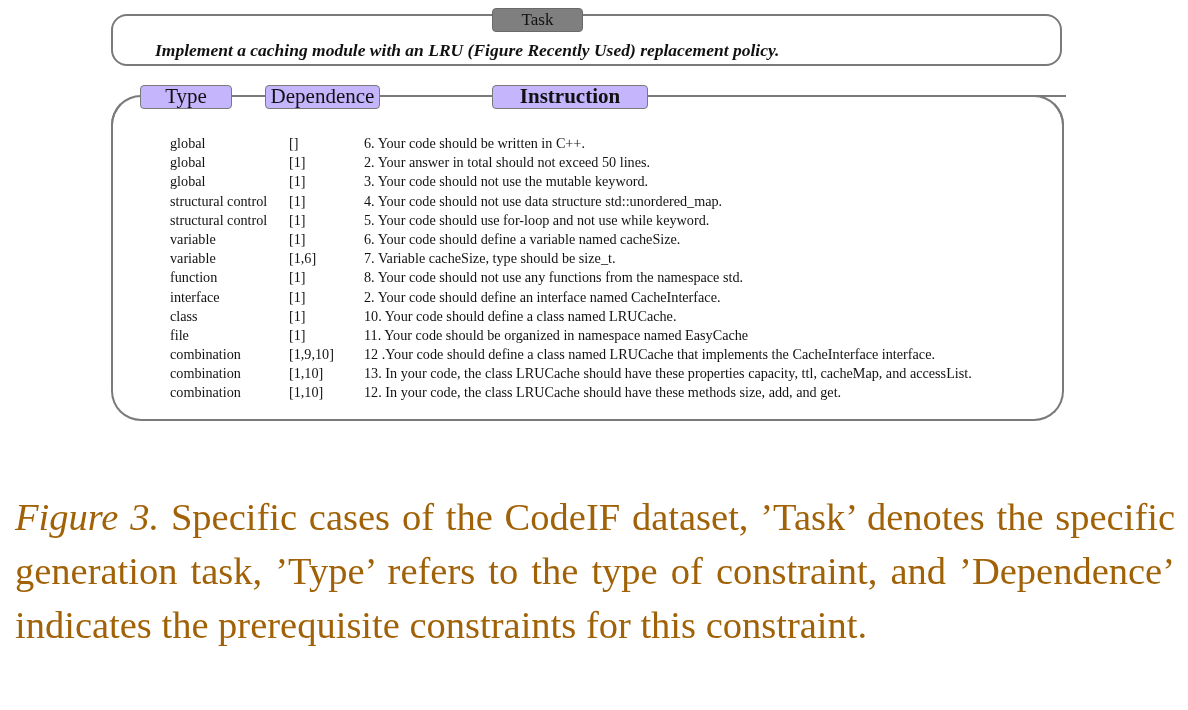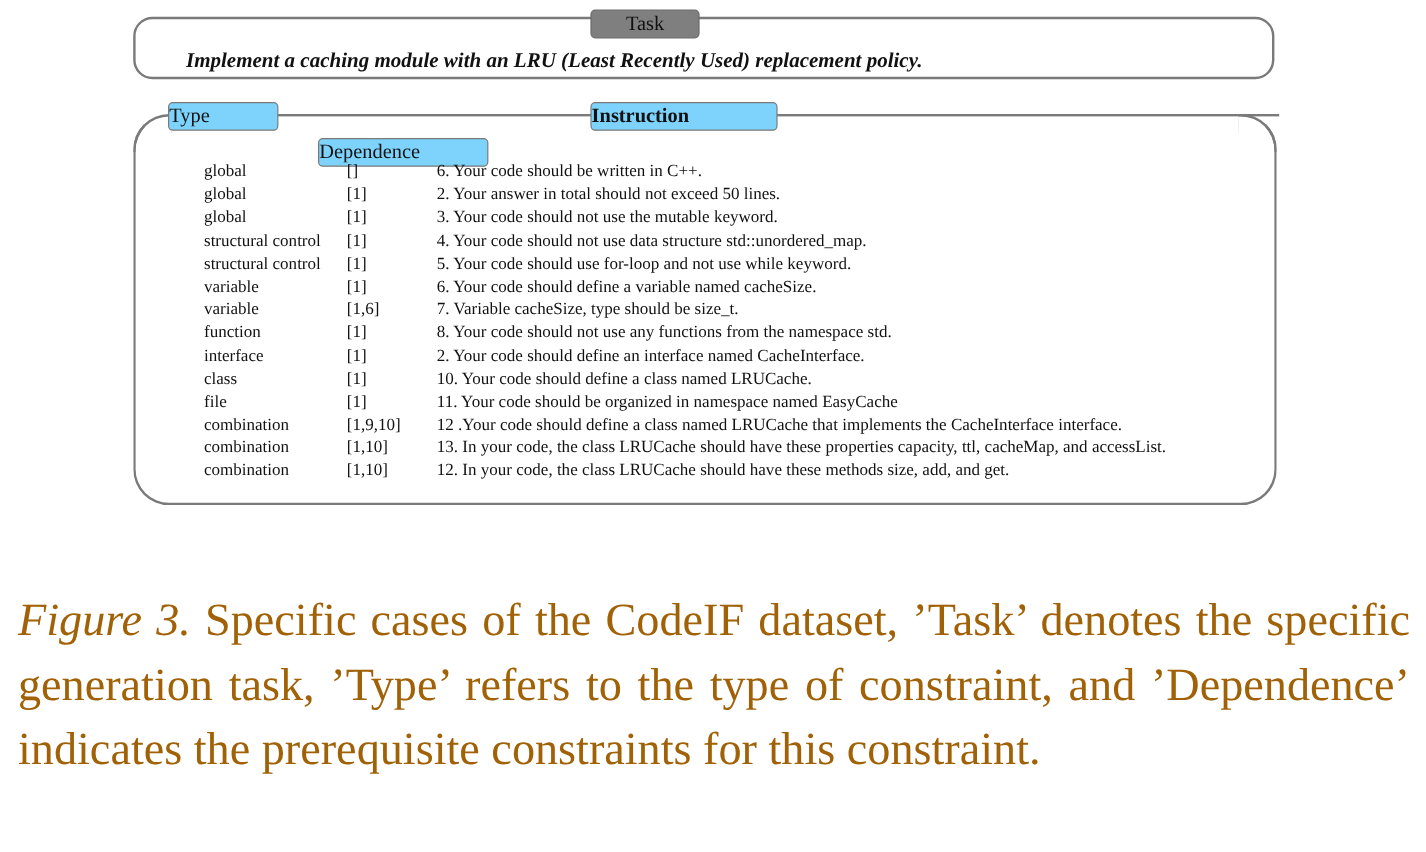--- a/index.html
+++ b/index.html
@@ -20,50 +20,50 @@
   .instr-box { position: absolute; left: 111px; top: 95px; width: 953px; height: 326px;
                border: 2px solid #7a7a7a; border-radius: 30px; box-sizing: border-box;
                border-top-color: transparent; }
   .instr-topline { position: absolute; top: 95px; height: 0; border-top: 2px solid #7a7a7a; }
   .instr-corner-l { position: absolute; left: 111px; top: 95px; width: 32px; height: 32px;
                     border-left: 2px solid #7a7a7a; border-top: 2px solid #7a7a7a;
                     border-top-left-radius: 30px; box-sizing: border-box; }
   .instr-corner-r { position: absolute; left: 1032px; top: 95px; width: 32px; height: 32px;
                     border-right: 2px solid #7a7a7a; border-top: 2px solid #7a7a7a;
                     border-top-right-radius: 30px; box-sizing: border-box; }
-  .hdr-tab { position: absolute; top: 85px; height: 24px; background: #7dd3fc;
+  .hdr-tab { position: absolute; top: 85px; height: 24px; background: #c4b5fd;
              border: 1.5px solid #7a7a7a; border-radius: 4px; box-sizing: border-box;
-             text-align: left; font-size: 17px; line-height: 21px; color: #111; }
+             text-align: center; font-size: 21px; line-height: 21px; color: #111; }
   .hdr-tab.bold { font-weight: bold; }
 
   .rows { position: absolute; left: 155px; top: 134px; font-size: 14.2px; line-height: 19.2px; }
   .row { position: relative; height: 19.2px; white-space: nowrap; }
   .row .c-type { position: absolute; left: 15px; }
   .row .c-dep  { position: absolute; left: 134px; }
   .row .c-ins  { position: absolute; left: 209px; }
 
   
   .caption { position: absolute; left: 15px; top: 490px; width: 1160px;
              font-size: 38.5px; line-height: 54px; text-align: justify; color: #a16207; }
   .caption .fig { font-style: italic; }
 </style>
 </head>
 <body>
 
 <div class="task-box"></div>
 <div class="task-tab">Task</div>
-<div class="task-text">Implement a caching module with an LRU (Least Recently Used) replacement policy.</div>
+<div class="task-text">Implement a caching module with an LRU (Figure Recently Used) replacement policy.</div>
 
 <div class="instr-box"></div>
 <div class="instr-corner-l"></div>
 <div class="instr-corner-r"></div>
 <div class="instr-topline" style="left:141px;width:925px;"></div>
 
 <div class="hdr-tab" style="left:140px;width:92px;">Type</div>
-<div class="hdr-tab" style="left:265px;width:142px;margin-top:30px;">Dependence</div>
+<div class="hdr-tab" style="left:265px;width:115px;">Dependence</div>
 <div class="hdr-tab bold" style="left:492px;width:156px;">Instruction</div>
 
 <div class="rows">
   <div class="row">
       <span class="c-type">global</span>
       <span class="c-dep">[]</span>
       <span class="c-ins">6. Your code should be written in C++.</span>
     </div>
   <div class="row">
       <span class="c-type">global</span>

